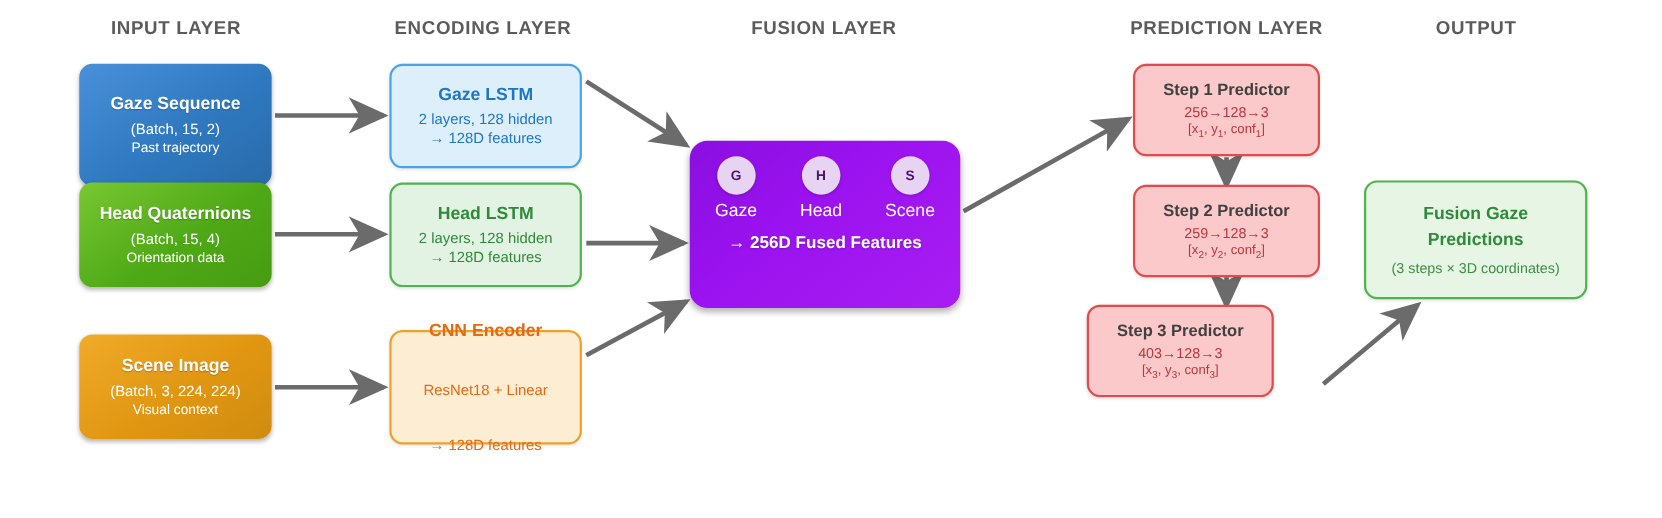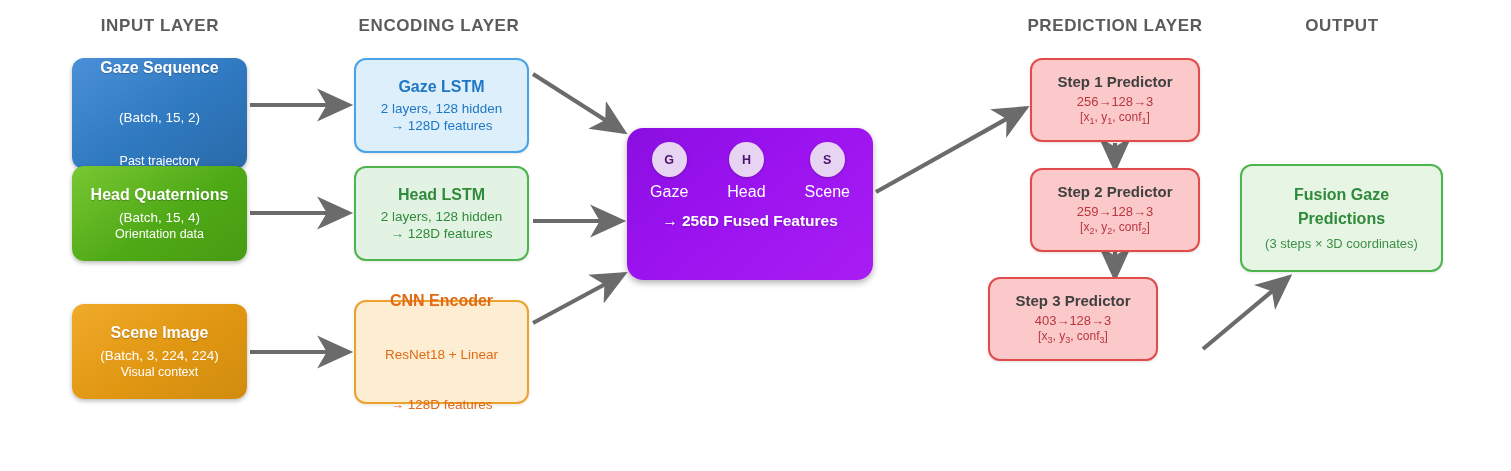--- a/index.html
+++ b/index.html
@@ -169,24 +169,25 @@
 
       <line x1="1115" y1="143" x2="1115" y2="169"></line>
       <line x1="1115" y1="252" x2="1115" y2="278"></line>
 
       <line x1="1203" y1="349" x2="1289" y2="277"></line>
     </g>
   </svg>
 
   <div class="col-title" style="left:72px;top:16px;width:176px;">INPUT LAYER</div>
   <div class="col-title" style="left:349px;top:16px;width:180px;">ENCODING LAYER</div>
+  <div class="col-title" style="left:625px;top:16px;width:248px;">FUSION LAYER</div>
   <div class="col-title" style="left:1008px;top:16px;width:214px;">PREDICTION LAYER</div>
   <div class="col-title" style="left:1240px;top:16px;width:204px;">OUTPUT</div>
 
-  <div class="node input-node in-gaze" style="left:72px;top:58px;width:175px;height:111px;justify-content:space-between;">
+  <div class="node input-node in-gaze" style="left:72px;top:58px;width:175px;height:111px;">
     <div class="ttl">Gaze Sequence</div>
     <div class="sub">(Batch, 15, 2)</div>
     <div class="sub2">Past trajectory</div>
   </div>
 
   <div class="node input-node in-head" style="left:72px;top:166px;width:175px;height:95px;">
     <div class="ttl">Head Quaternions</div>
     <div class="sub">(Batch, 15, 4)</div>
     <div class="sub2">Orientation data</div>
   </div>

